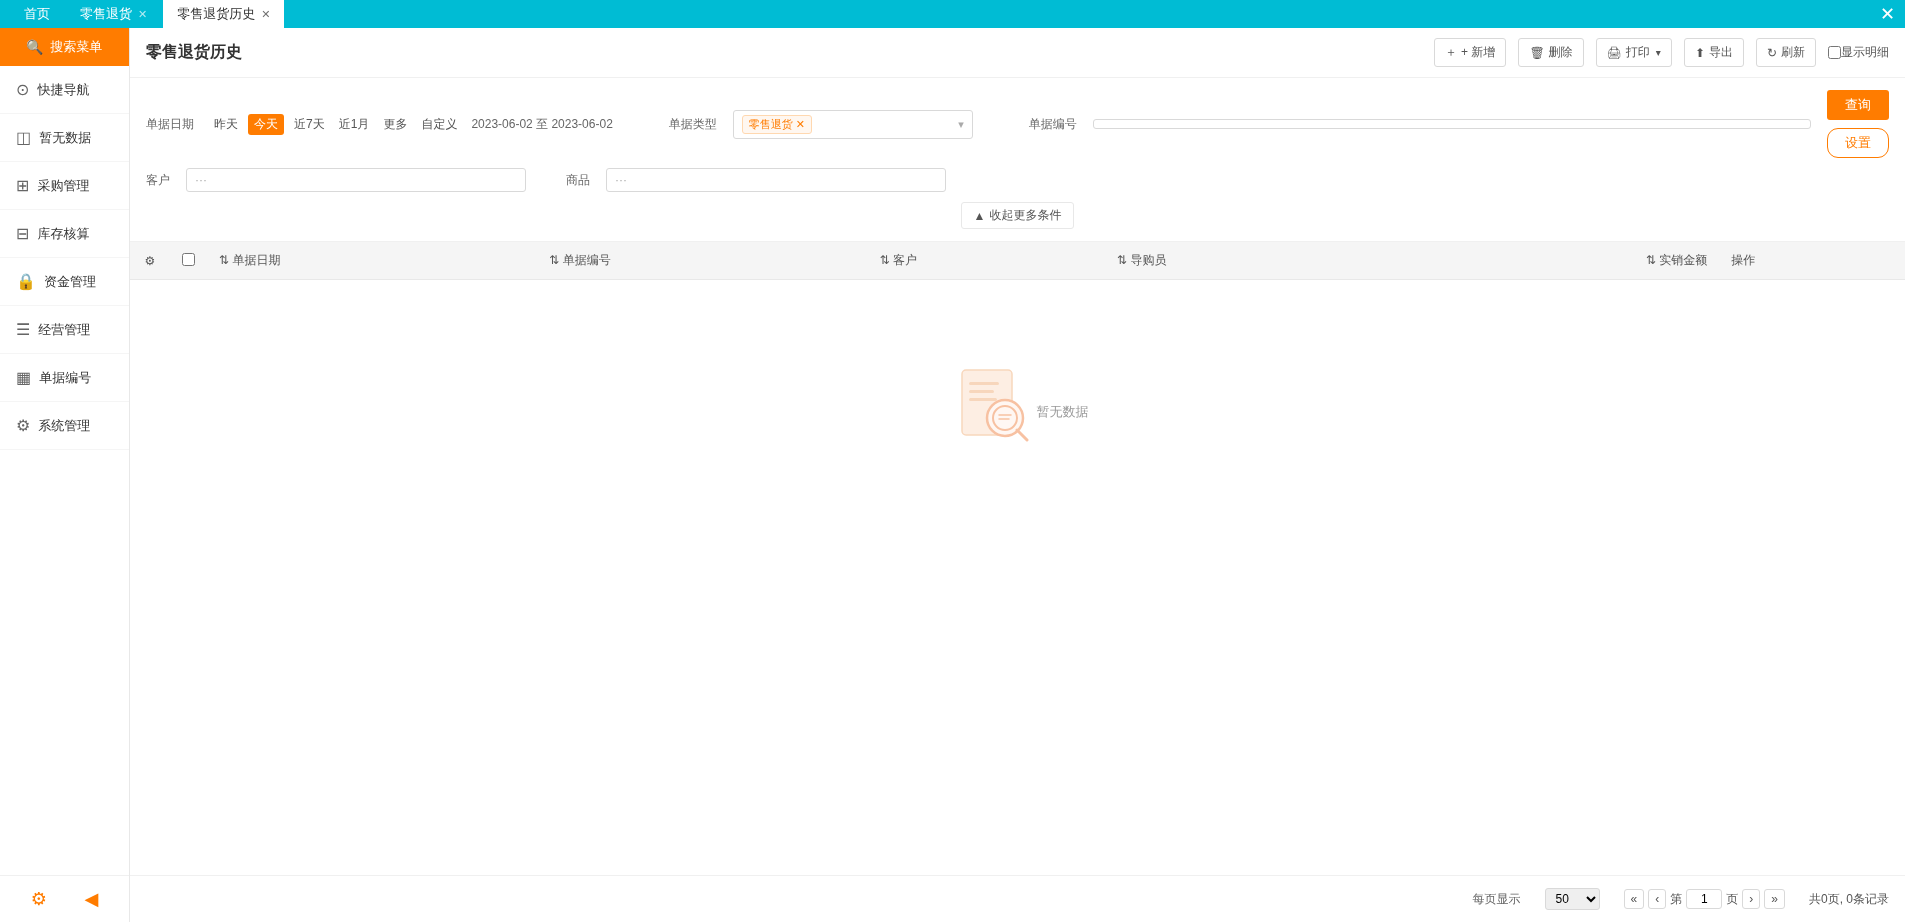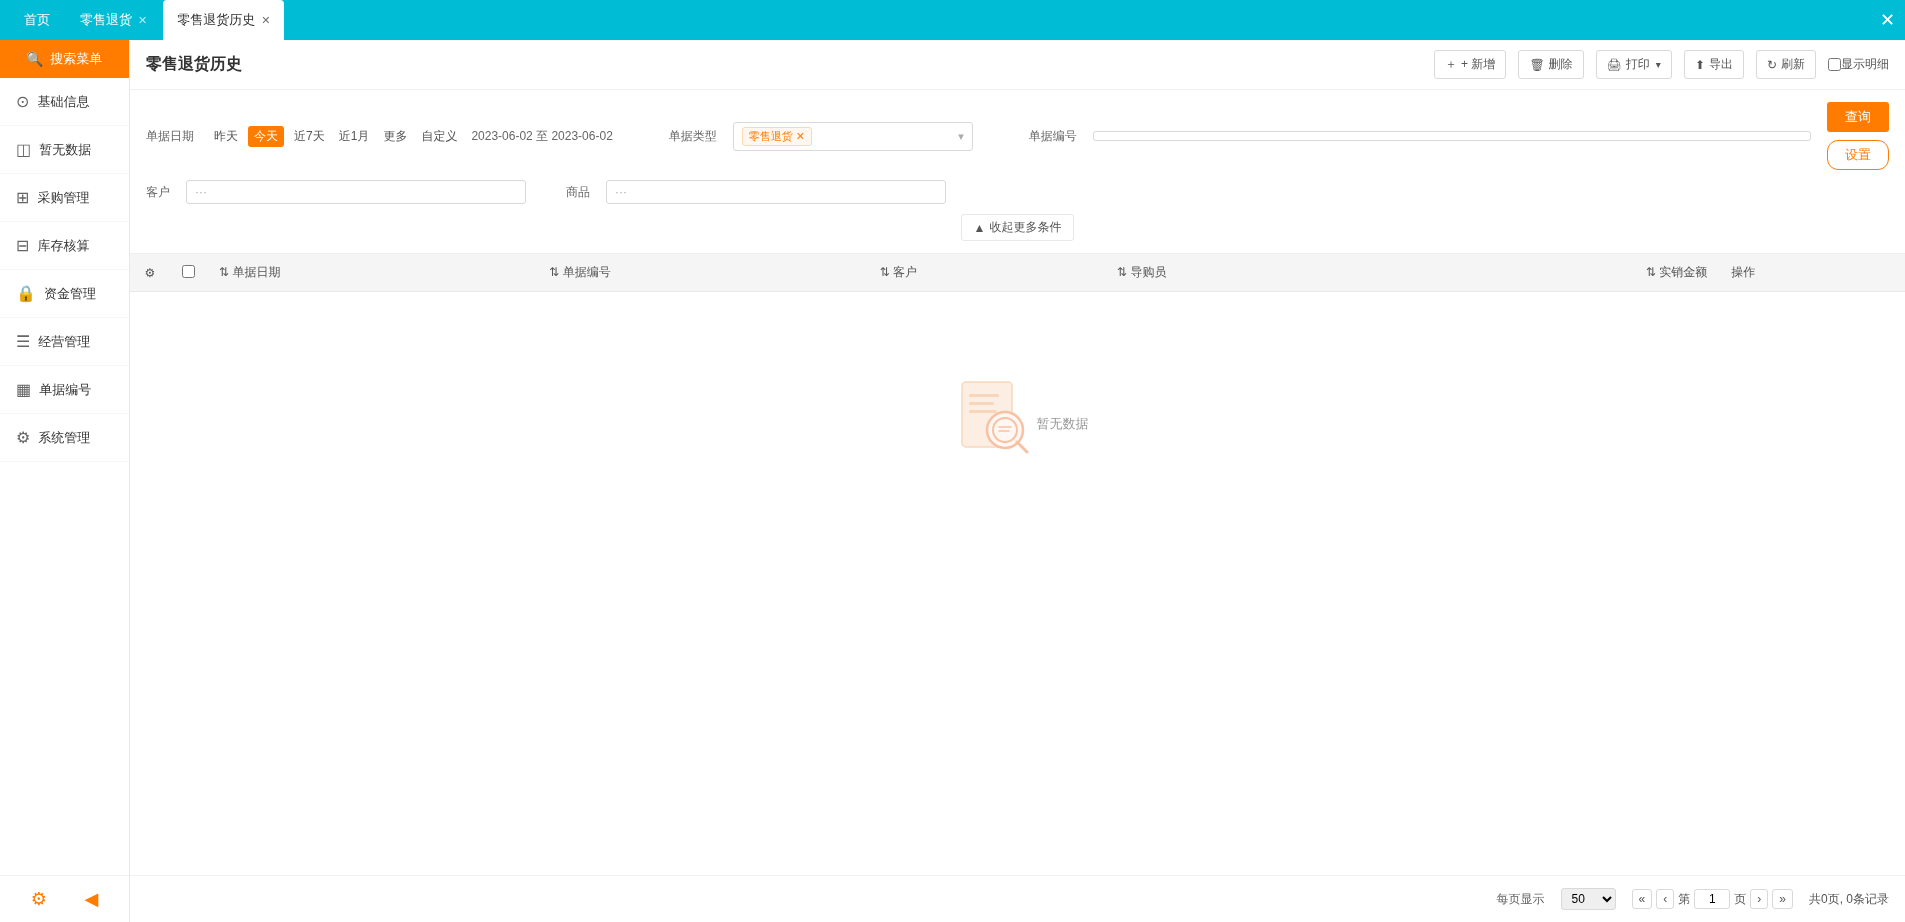--- a/index.html
+++ b/index.html
@@ -1,19 +1,19 @@
 <!DOCTYPE html>
 <html><head>
   <meta charset="utf-8">
   <style>
     * { box-sizing: border-box; margin: 0; padding: 0; }
     body { font-family: "Microsoft YaHei", "PingFang SC", sans-serif; font-size: 13px; color: #333; background: #f0f2f5; display: flex; flex-direction: column; height: 922px; overflow: hidden; }
 
     
-    .top-bar { background: #00bcd4; display: flex; align-items: center; height: 40px; padding: 0 10px; flex-shrink: 0; }
+    .top-bar { background: #00bcd4; display: flex; align-items: center; height: 28px; padding: 0 10px; flex-shrink: 0; }
     .top-bar-tabs { display: flex; gap: 2px; flex: 1; }
     .tab { display: flex; align-items: center; padding: 0 14px; height: 40px; cursor: pointer; font-size: 13px; color: #fff; position: relative; }
     .tab.active { background: #fff; color: #333; border-radius: 4px 4px 0 0; }
     .tab .tab-close { margin-left: 6px; font-size: 11px; cursor: pointer; opacity: 0.7; }
     .tab.home { background: transparent; color: #fff; }
     .top-bar-close { color: #fff; font-size: 18px; cursor: pointer; margin-left: auto; }
 
     
     .main-layout { display: flex; flex: 1; overflow: hidden; }
 
@@ -62,21 +62,21 @@
     td { padding: 10px 12px; border-bottom: 1px solid #f0f0f0; }
     .th-gear { width: 40px; text-align: center; }
     .th-check { width: 36px; text-align: center; }
 
     
     .empty-state { display: flex; flex-direction: row; align-items: center; justify-content: center; padding: 80px 0; }
     .empty-icon { width: 90px; height: 90px; position: relative; margin-bottom: 14px; }
     .empty-text { color: #999; font-size: 13px; }
 
     
-    .pagination { display: flex; align-items: center; justify-content: flex-end; padding: 12px 16px; border-top: 1px solid #f0f0f0; gap: 16px; font-size: 12px; color: #555; background: #fff; flex-shrink: 0; }
+    .pagination { display: flex; align-items: center; justify-content: flex-end; padding: 12px 16px; border-top: 1px solid #f0f0f0; gap: 24px; font-size: 12px; color: #555; background: #fff; flex-shrink: 0; }
     .pagination-label { color: #666; }
     .pagination-select { border: 1px solid #d9d9d9; border-radius: 3px; padding: 2px 6px; font-size: 12px; }
     .pagination-nav { display: flex; align-items: center; gap: 4px; }
     .pg-btn { border: 1px solid #d9d9d9; border-radius: 3px; padding: 2px 6px; cursor: pointer; color: #555; background: #fff; font-size: 12px; }
     .pg-input { border: 1px solid #d9d9d9; border-radius: 3px; padding: 2px 4px; font-size: 12px; width: 36px; text-align: center; }
 
     
     .query-btn { background: #ff7c00; color: #fff; border: none; border-radius: 3px; padding: 6px 18px; font-size: 13px; cursor: pointer; }
     .setting-btn { background: #fff; color: #ff7c00; border: 1px solid #ff7c00; border-radius: 11px; padding: 5px 14px; font-size: 13px; cursor: pointer; }
 
@@ -107,21 +107,21 @@
 
 <div class="main-layout">
 
   <div class="sidebar">
     <div class="sidebar-search">
       <span class="search-icon">🔍</span>
       <span>搜索菜单</span>
     </div>
     <div class="sidebar-item">
       <span class="icon">⊙</span>
-      <span>基础信息</span>
+      <span>快捷导航</span>
     </div>
     <div class="sidebar-item">
       <span class="icon">◫</span>
       <span>暂无数据</span>
     </div>
     <div class="sidebar-item">
       <span class="icon">⊞</span>
       <span>采购管理</span>
     </div>
     <div class="sidebar-item">

